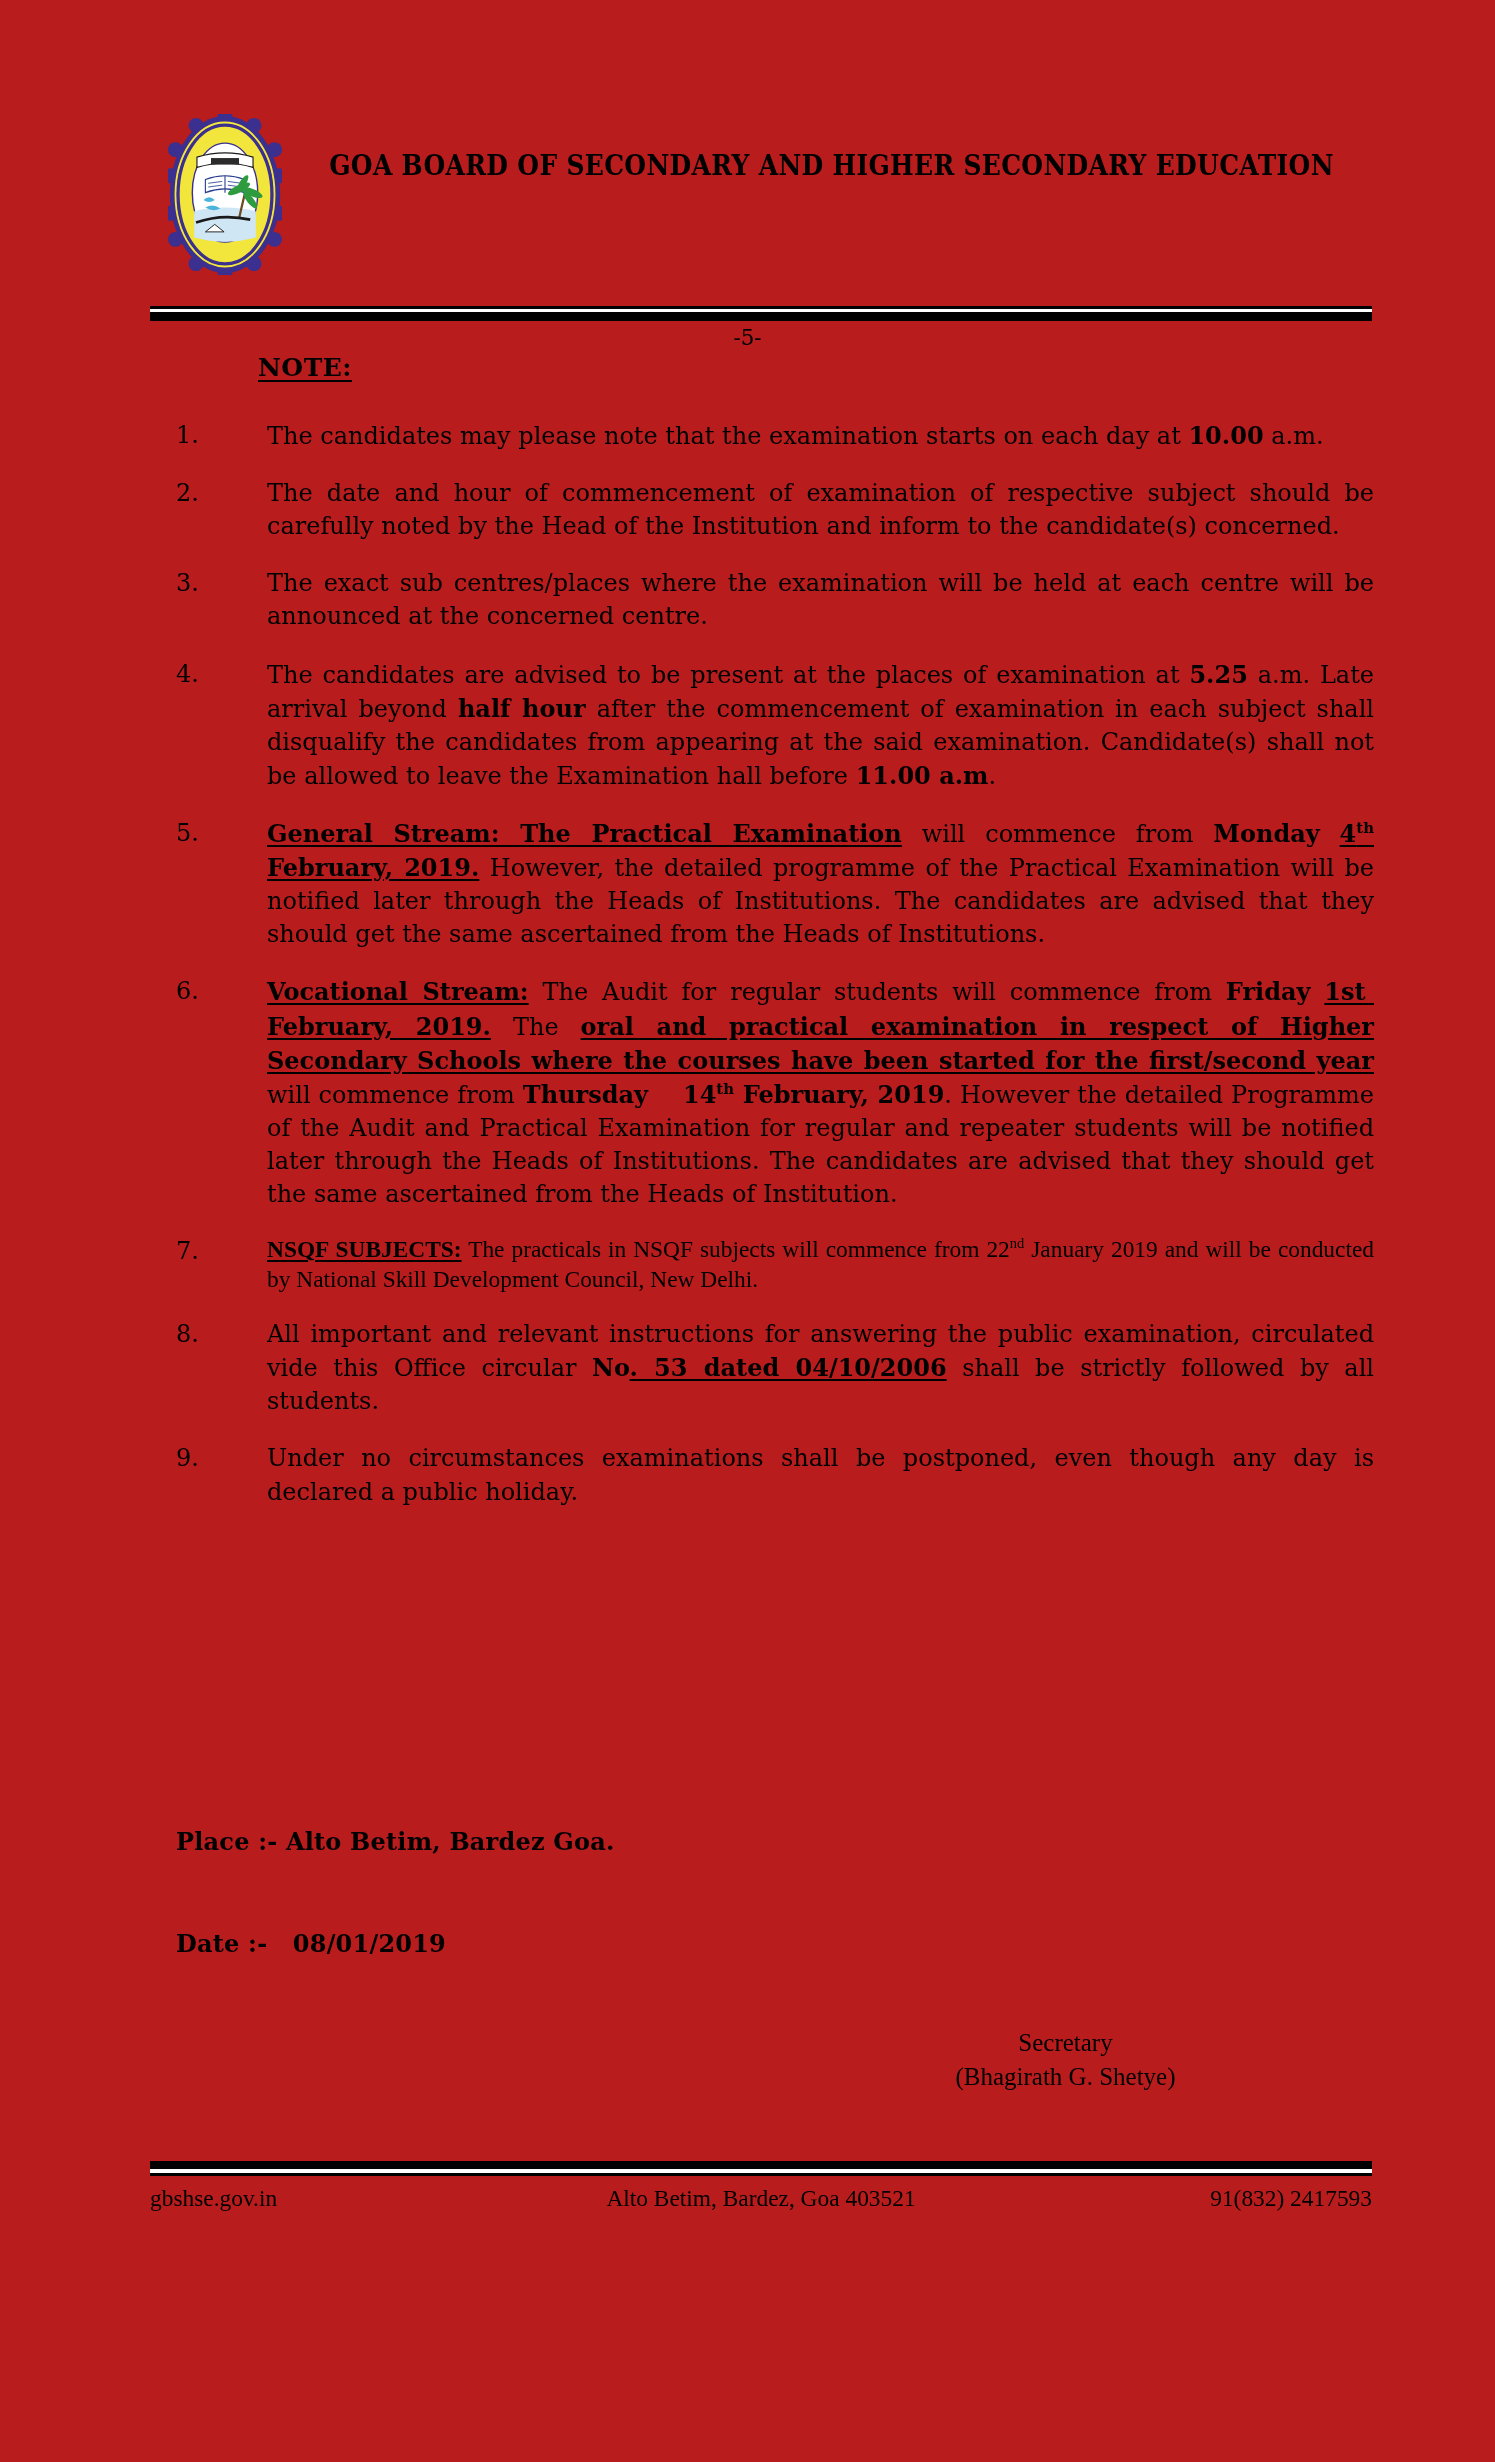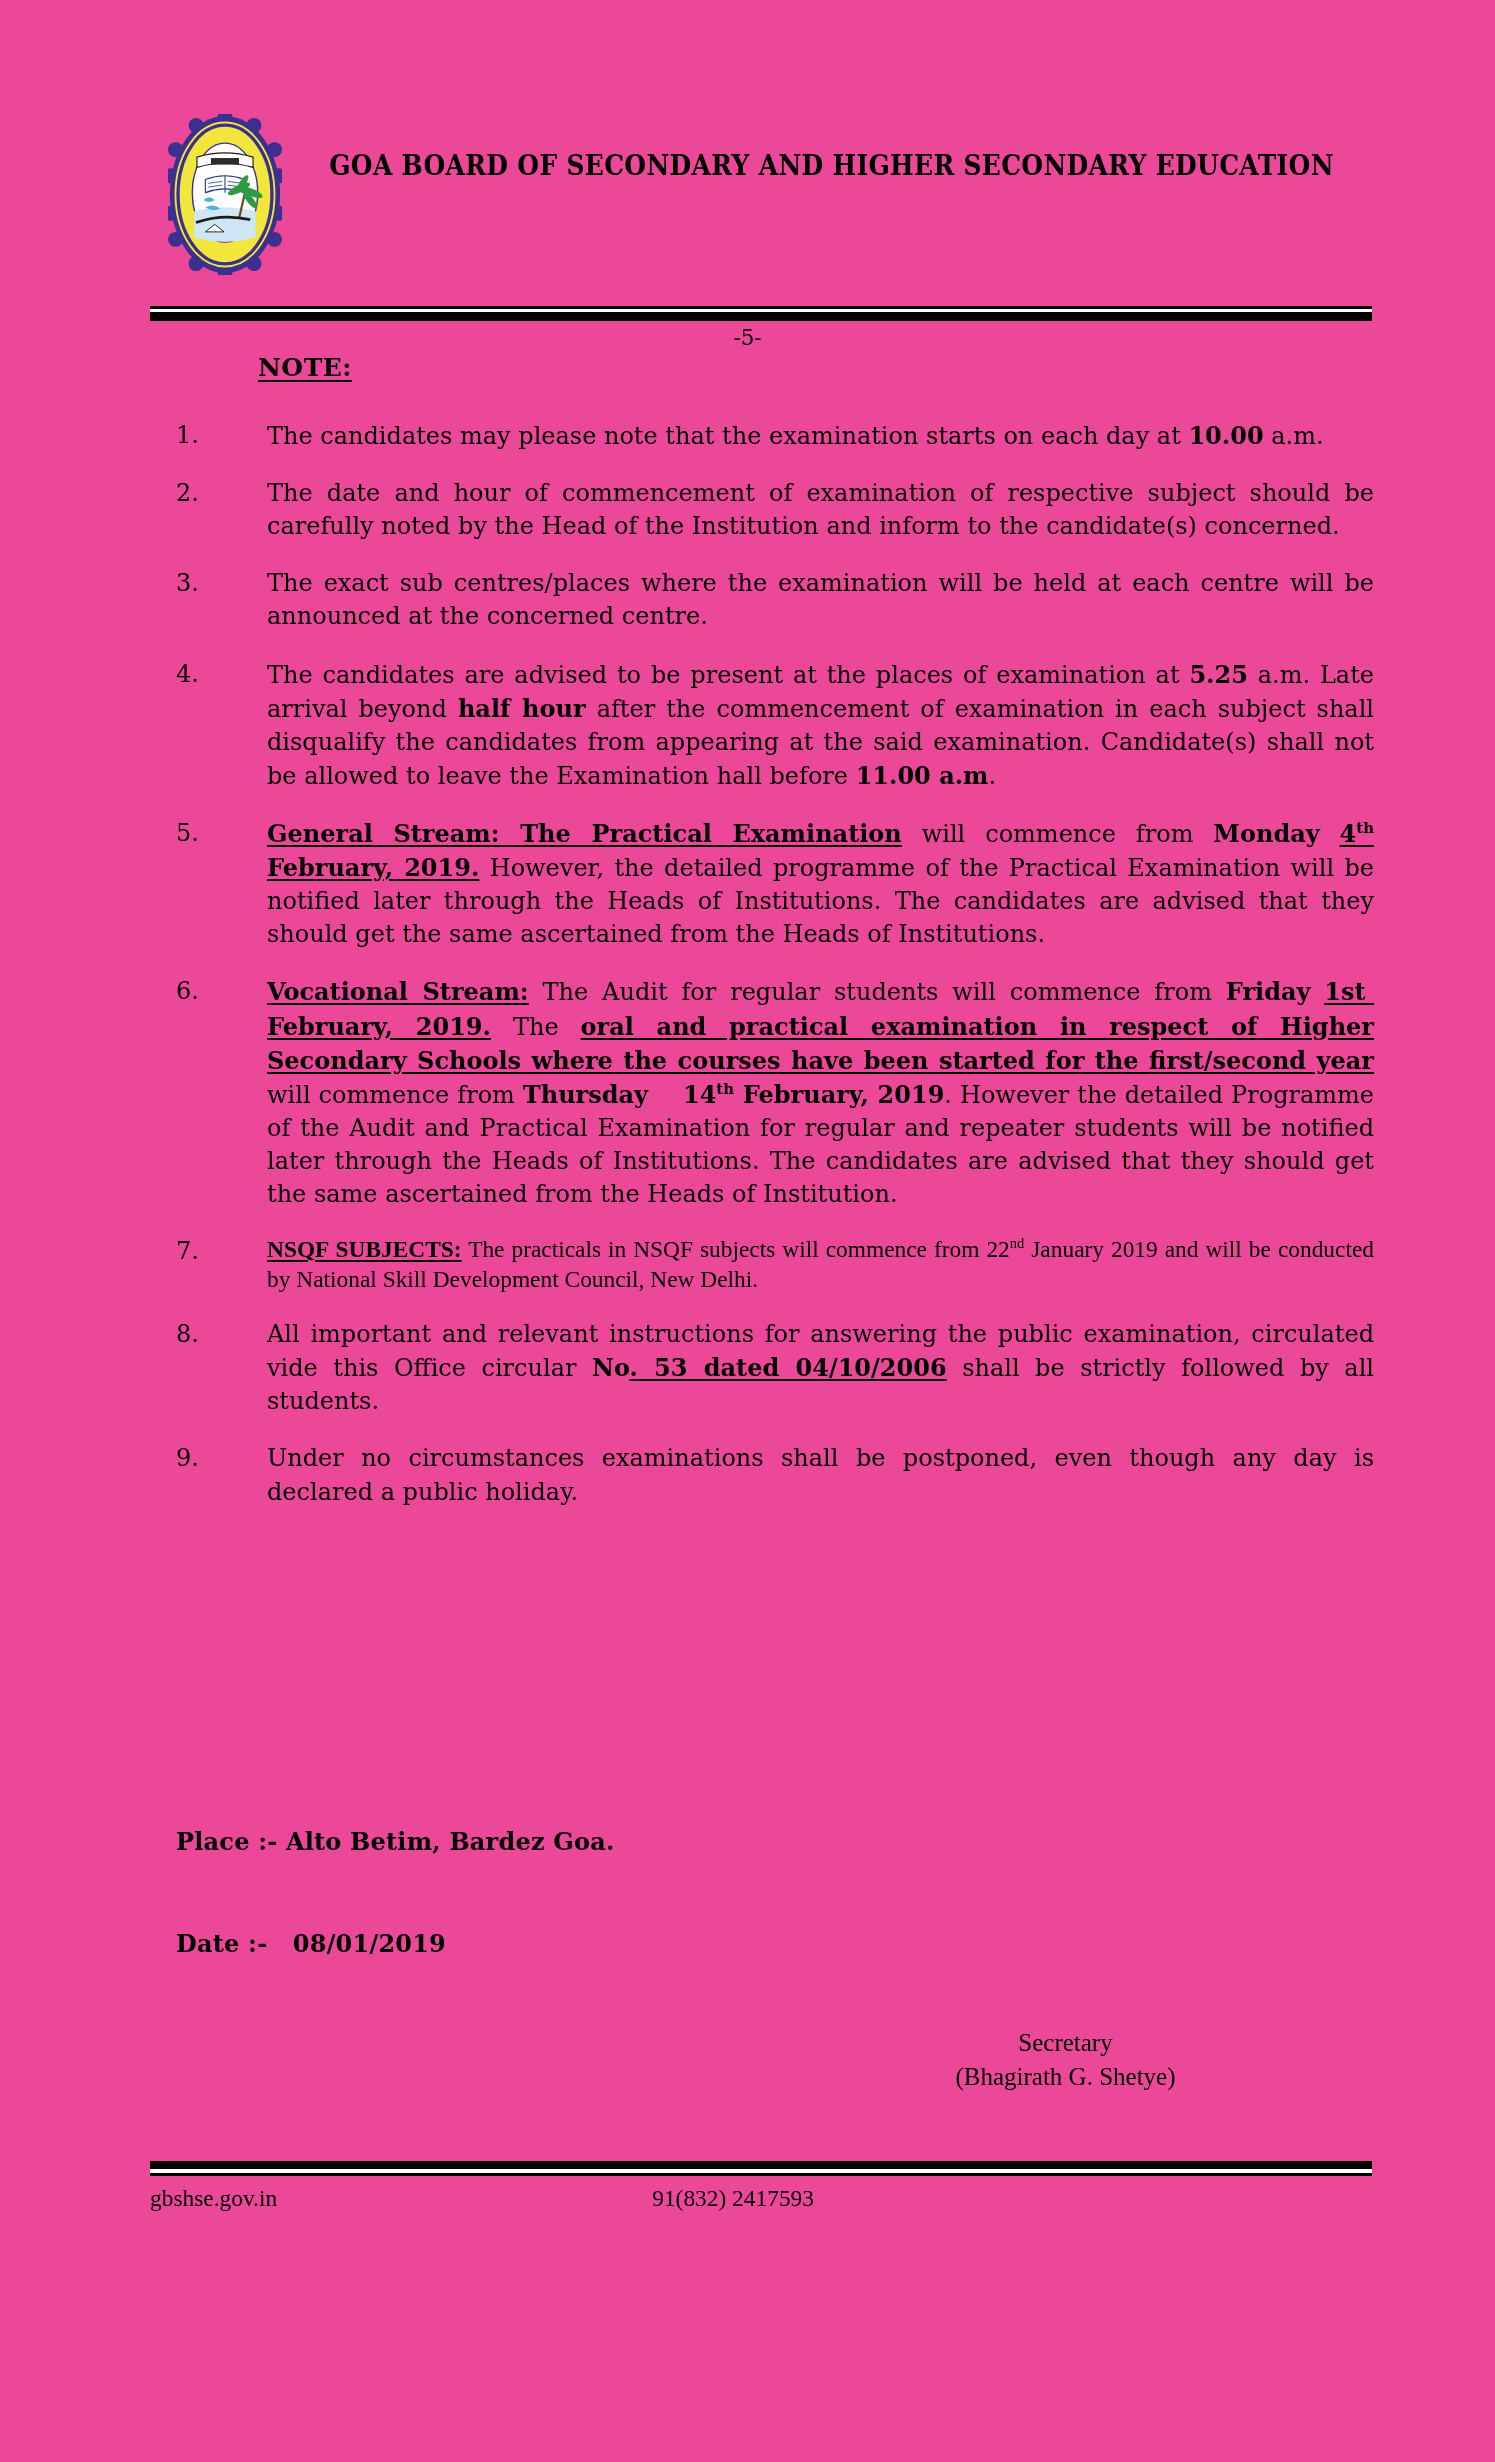--- a/index.html
+++ b/index.html
@@ -9,21 +9,21 @@
     background: #ffffff;
   }
   body {
     font-family: "DejaVu Serif", "Liberation Serif", serif;
     color: #000000;
   }
   .page {
     position: relative;
     width: 1495px;
     height: 2462px;
-    background: #ec4899;
+    background: #b91c1c;
     overflow: hidden;
     box-sizing: border-box;
   }
 
   
   .header {
     position: absolute;
     left: 0;
     top: 0;
     width: 1495px;
@@ -358,17 +358,18 @@
   </div>
 
   <div class="rule-footer">
     <div class="thick"></div>
     <div class="gap"></div>
     <div class="thin"></div>
   </div>
 
   <div class="footer">
     <div class="f-left">gbshse.gov.in</div>
+    <div class="f-mid">Alto Betim, Bardez, Goa 403521</div>
     <div class="f-right">91(832) 2417593</div>
   </div>
 
 </div>
 
 
 </body></html>

